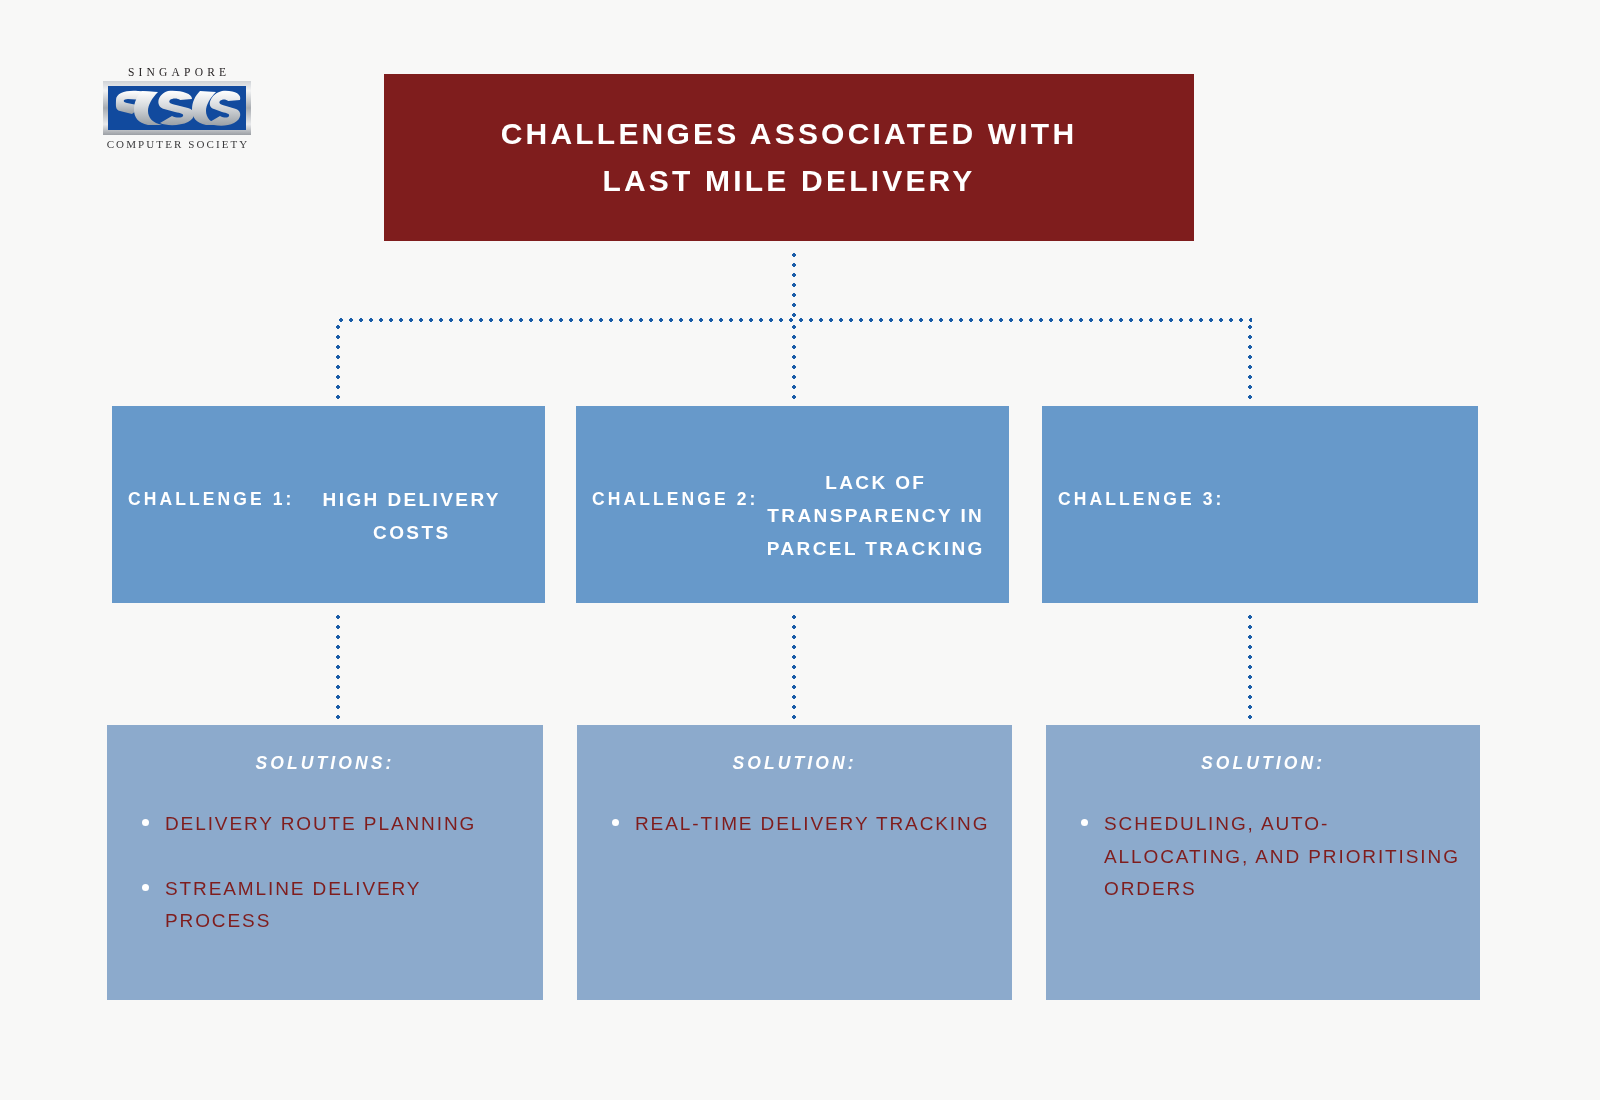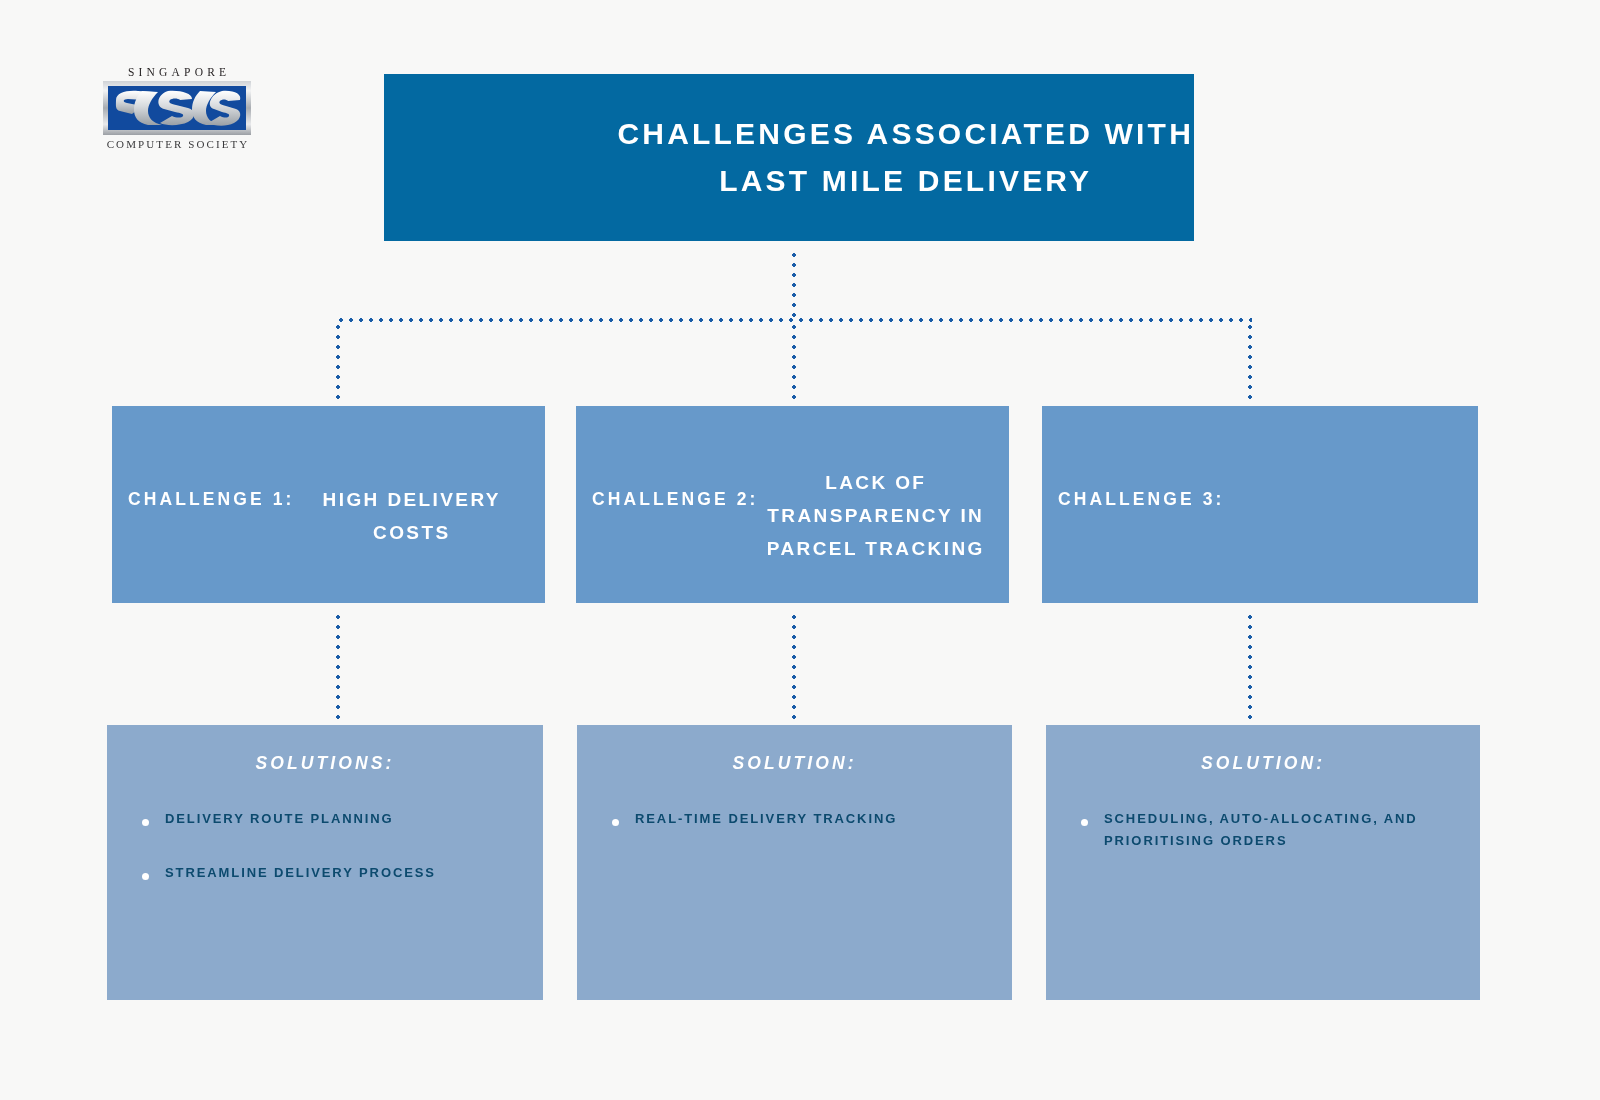--- a/index.html
+++ b/index.html
@@ -28,22 +28,22 @@
   }
   .logo-mark-inner {
     position:relative; width:100%; height:100%;
     background:#114a9e; overflow:hidden;
   }
   .logo-mark-inner svg { display:block; width:100%; height:100%; }
 
   
   .title-box {
     position:absolute; left:384px; top:74px; width:810px; height:167px;
-    background:#0369a1;
-    display:flex; align-items:center; justify-content:flex-end;
+    background:#7f1d1d;
+    display:flex; align-items:center; justify-content:center;
   }
   .title-text {
     color:#ffffff;
     font-size:30px;
     font-weight:bold;
     letter-spacing:3.2px;
     line-height:1.55;
     text-align:center;
     text-transform:uppercase;
     white-space:pre-line;
@@ -93,21 +93,21 @@
   .solution-kicker {
     color:#ffffff; font-size:17.5px; font-weight:bold;
     letter-spacing:3.1px; text-transform:uppercase;
     text-align:center; white-space:nowrap;
     margin-bottom:34px;
     font-style:italic;
   }
   .solution-list { list-style:none; margin:0; padding:0 0 0 10px; }
   .solution-list li {
     position:relative;
-    color:#0c4a6e; font-size:13px; font-weight:bold;
+    color:#7f1d1d; font-size:19px; font-weight:normal;
     letter-spacing:1.9px; line-height:1.72;
     text-transform:uppercase;
     padding-left:28px;
     margin-bottom:32px;
   }
   .solution-list li:last-child { margin-bottom:0; }
   .solution-list li::before {
     content:""; position:absolute; left:5px; top:11px;
     width:7px; height:7px; border-radius:50%; background:#ffffff;
   }

